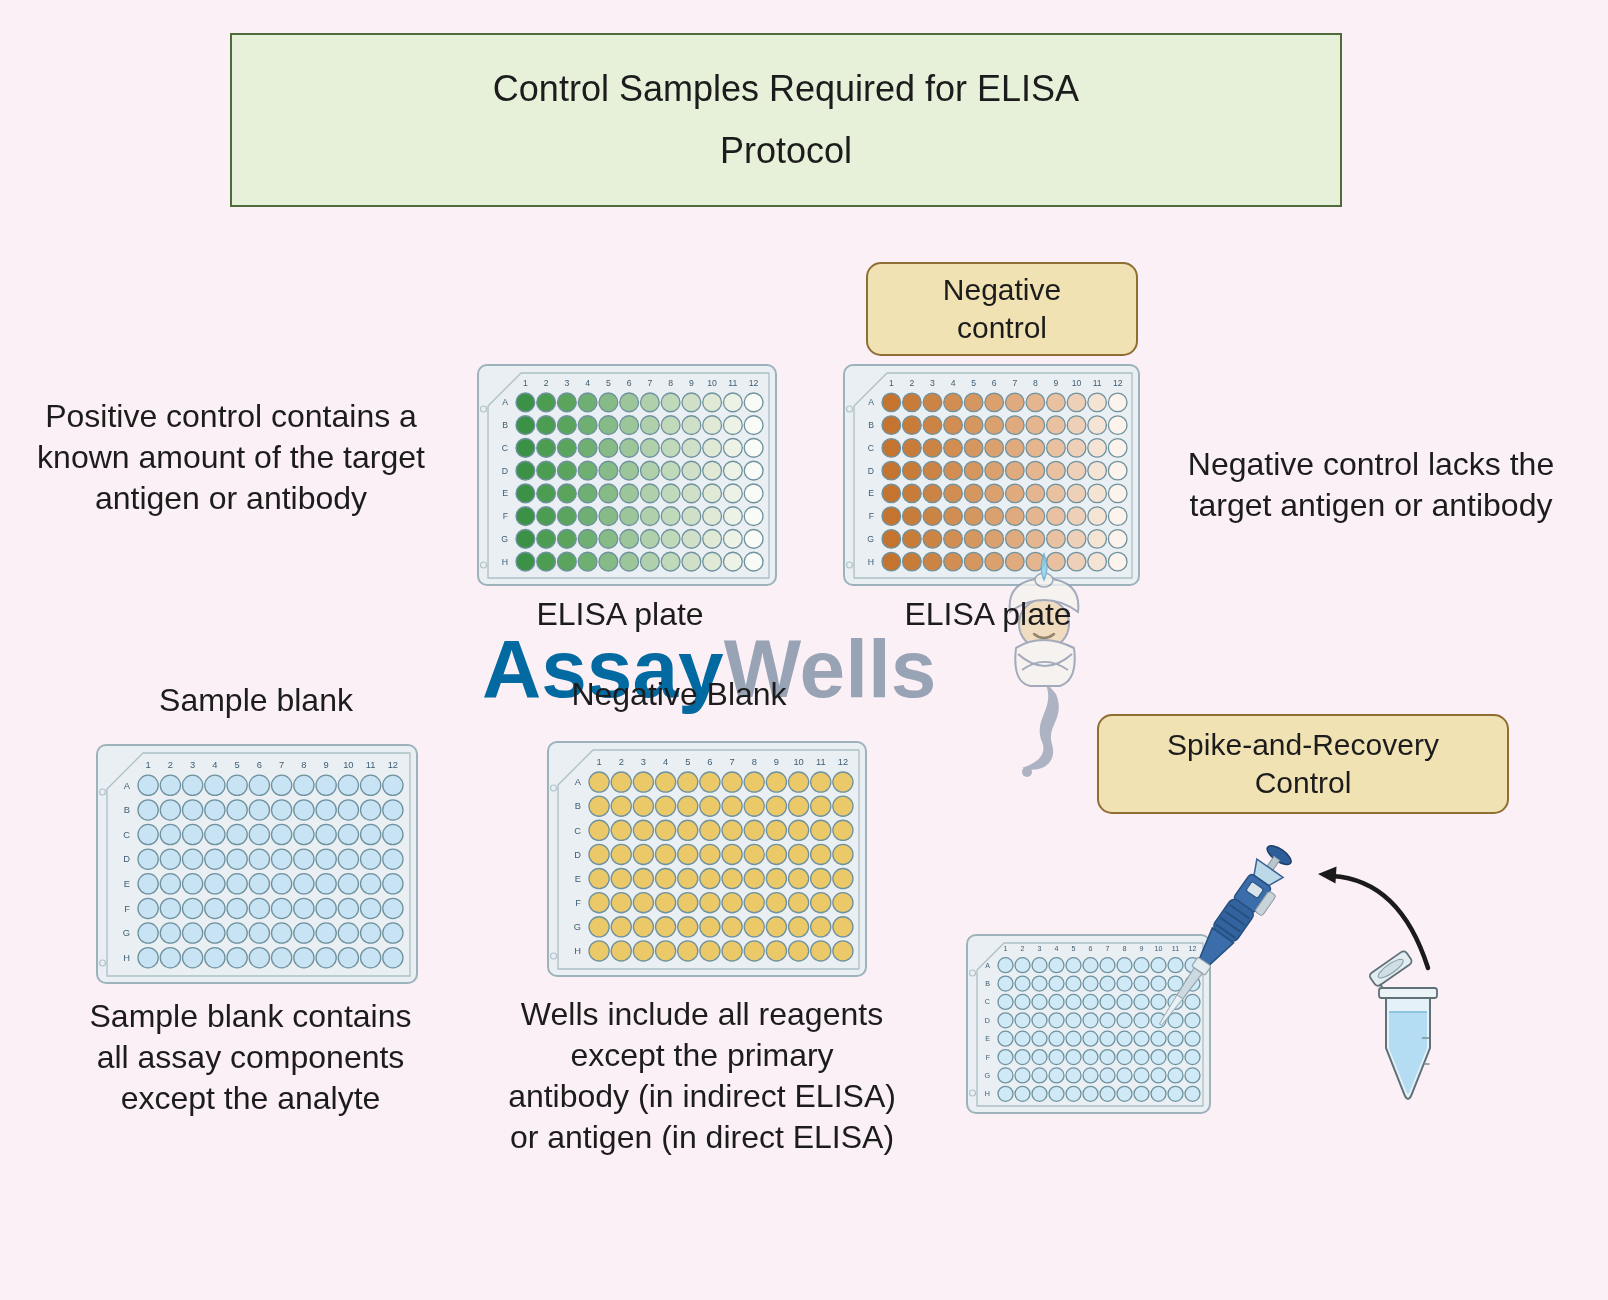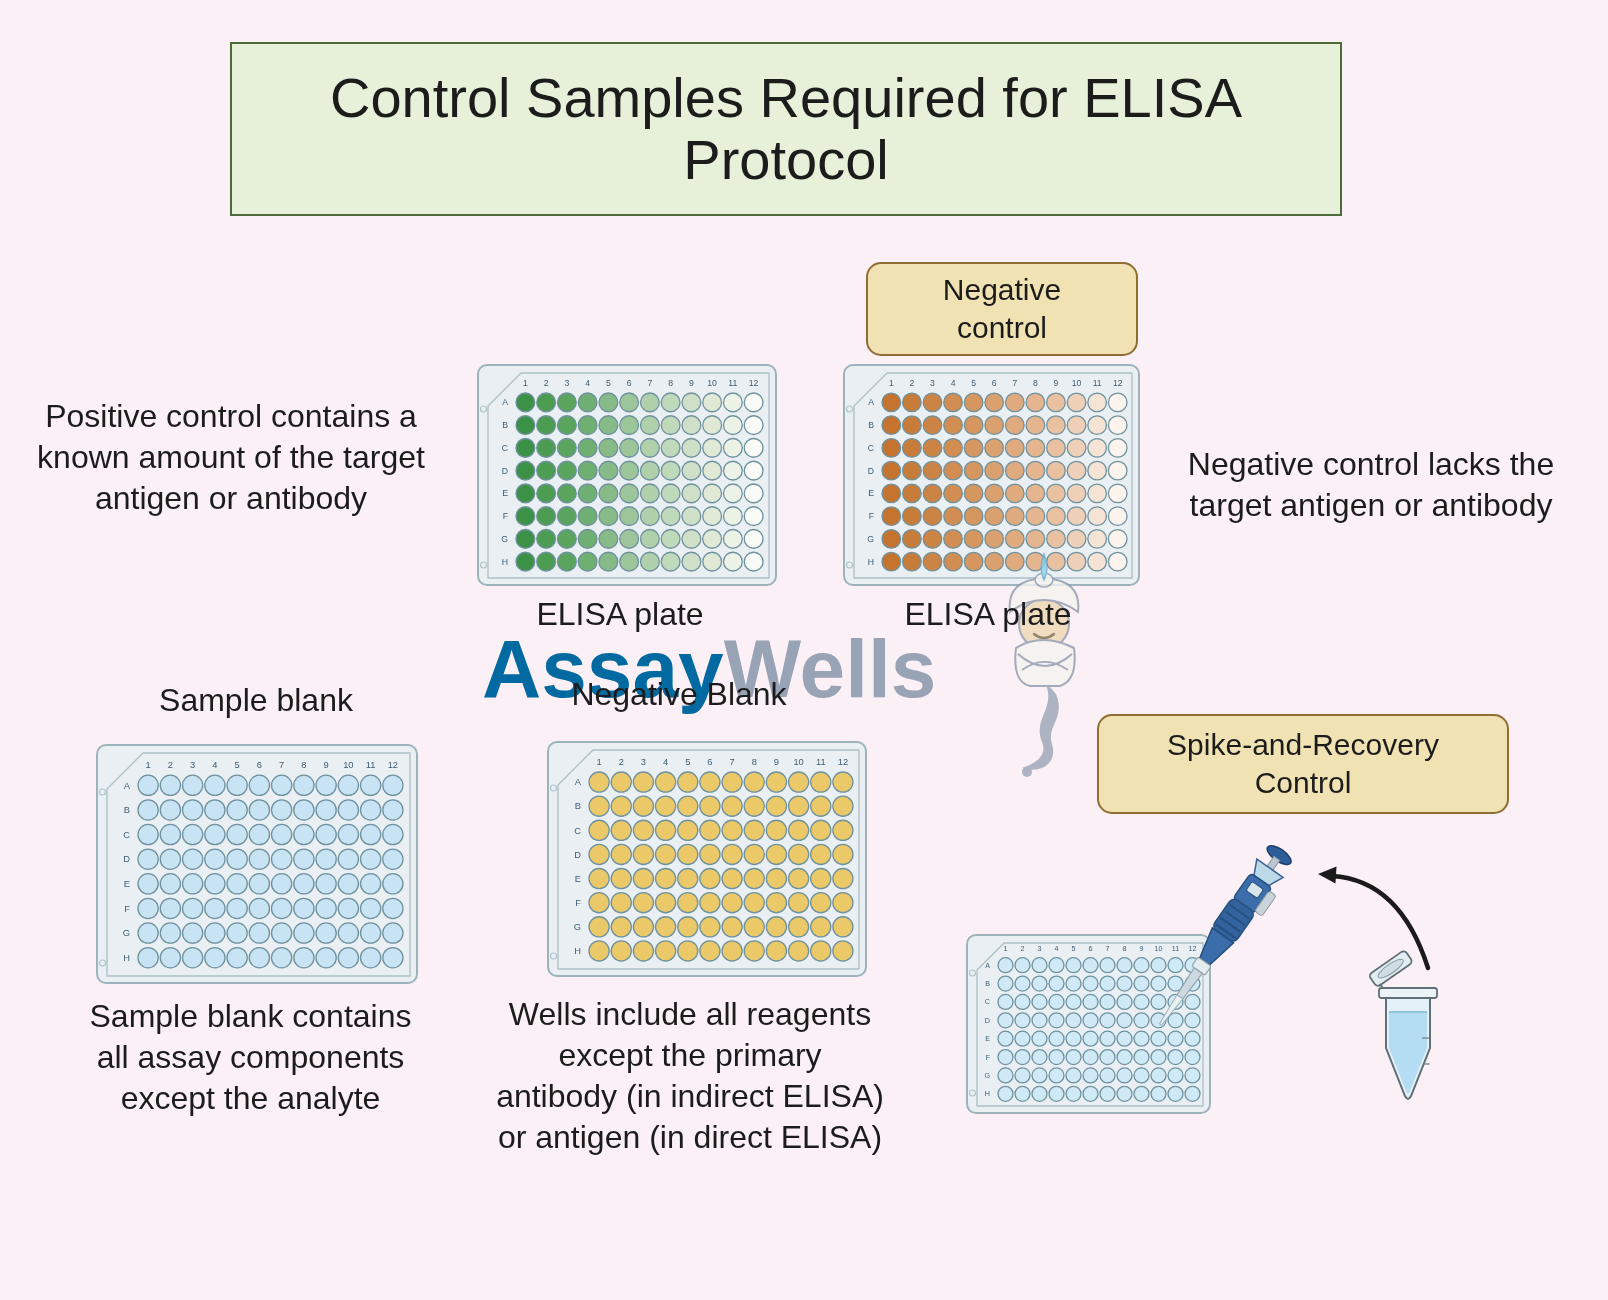--- a/index.html
+++ b/index.html
@@ -1,23 +1,23 @@
 <!DOCTYPE html>
 <html><head>
 <meta charset="utf-8">
 <style>
   html,body{margin:0;padding:0;}
   #canvas{
     position:relative;width:1608px;height:1300px;overflow:hidden;
     font-family:"Liberation Sans",sans-serif;
   }
   .title-box{
-    position:absolute;left:230px;top:42px;width:1108px;height:170px;
+    position:absolute;left:230px;top:33px;width:1108px;height:170px;
     border:2.5px solid;display:flex;align-items:center;justify-content:center;
-    text-align:center;white-space:pre-line;font-size:56px;line-height:62px;
+    text-align:center;white-space:pre-line;font-size:36px;line-height:62px;
   }
   .tag{
     position:absolute;display:flex;align-items:center;justify-content:center;
     text-align:center;white-space:pre-line;font-size:30px;line-height:38px;
     border:2px solid;border-radius:15px;box-sizing:border-box;z-index:3;
   }
   .caption{
     position:absolute;white-space:pre-line;text-align:center;
     font-size:32px;line-height:41px;z-index:3;
   }
@@ -661,21 +661,21 @@
 antigen or antibody</div>
   <div class="caption" style="left:1134px;top:444px;width:474px">Negative control lacks the
 target antigen or antibody</div>
   <div class="caption" style="left:470px;top:594px;width:300px">ELISA plate</div>
   <div class="caption" style="left:838px;top:594px;width:300px">ELISA plate</div>
   <div class="caption" style="left:90px;top:680px;width:332px">Sample blank</div>
   <div class="caption" style="left:58px;top:996px;width:385px">Sample blank contains
 all assay components
 except the analyte</div>
   <div class="caption" style="left:518px;top:674px;width:322px">Negative Blank</div>
-  <div class="caption" style="left:452px;top:994px;width:476px">Wells  include all reagents
+  <div class="caption" style="left:464px;top:994px;width:476px">Wells  include all reagents
 except the primary
 antibody (in indirect ELISA)
 or antigen (in direct ELISA)</div>
 
   <div id="watermark">
     <span style="color: #0369a1;">Assay</span><span style="color: rgb(152, 163, 181);">Wells</span>
   </div>
 
   <svg id="genie-svg" class="deco" style="left:982px;top:550px;width:134px;height:242px" viewBox="0 0 134 242">
     <path d="M62,130 C76,158 50,168 60,192 C66,206 52,214 40,218 C58,224 76,214 70,194 C64,176 84,168 74,144 Z" fill="#9aa5b6"></path>

